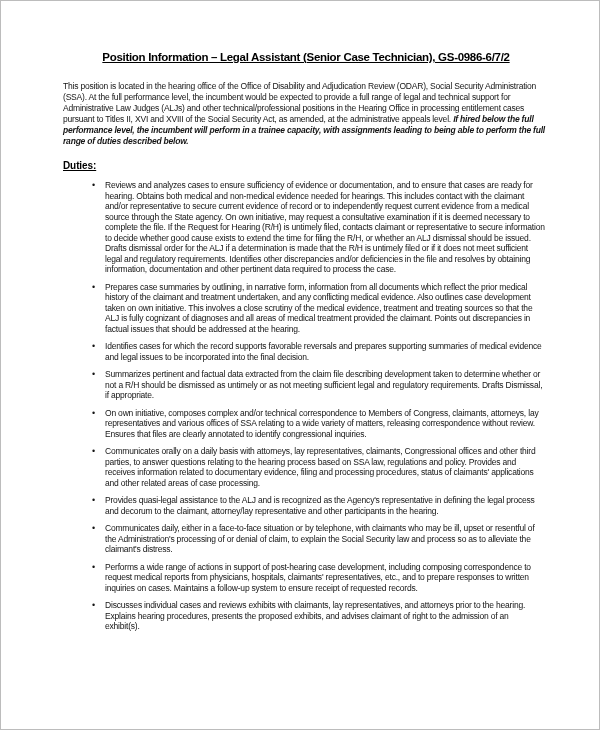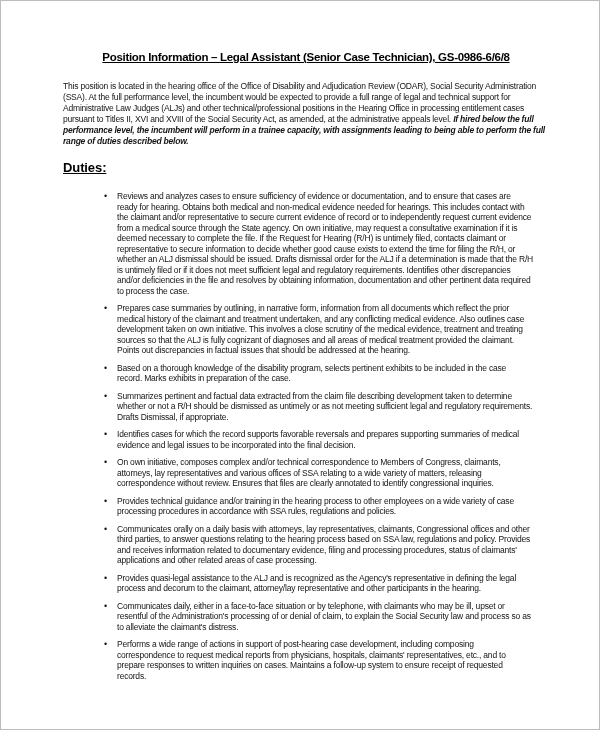--- a/index.html
+++ b/index.html
@@ -33,29 +33,29 @@
     font-size: 8.5px;
     letter-spacing: -0.2px;
     line-height: 11px;
     margin: 0 0 13px 0;
   }
   .intro .em {
     font-weight: bold;
     font-style: italic;
   }
   .duties-heading {
-    font-size: 13px;
+    font-size: 10px;
     font-weight: bold;
     text-decoration: underline;
     letter-spacing: -0.1px;
     margin: 0 0 9px 0;
     color: #000000;
   }
   .duties-list {
-    margin: 16px;
+    margin: 4px;
     padding: 0 0 0 38px;
     list-style: none;
   }
   .duties-list li {
     position: relative;
     font-size: 8.5px;
     letter-spacing: -0.2px;
     line-height: 10.5px;
     margin: 0 0 7px 0;
   }
@@ -66,33 +66,32 @@
     top: 0;
     font-size: 9px;
     color: #141414;
   }
 </style>
 </head>
 <body>
 
 <div class="page">
 
-  <h1 class="doc-title">Position Information – Legal Assistant (Senior Case Technician), GS-0986-6/6/8</h1>
+  <h1 class="doc-title">Position Information – Legal Assistant (Senior Case Technician), GS-0986-6/7/2</h1>
 
   <p class="intro"><span>This position is located in the hearing office of the Office of Disability and Adjudication Review (ODAR), Social Security Administration (SSA). At the full performance level, the incumbent would be expected to provide a full range of legal and technical support for Administrative Law Judges (ALJs) and other technical/professional positions in the Hearing Office in processing entitlement cases pursuant to Titles II, XVI and XVIII of the Social Security Act, as amended, at the administrative appeals level.</span> <span class="em">If hired below the full performance level, the incumbent will perform in a trainee capacity, with assignments leading to being able to perform the full range of duties described below.</span></p>
 
   <h2 class="duties-heading">Duties:</h2>
 
   <ul class="duties-list">
     <li>Reviews and analyzes cases to ensure sufficiency of evidence or documentation, and to ensure that cases are ready for hearing. Obtains both medical and non-medical evidence needed for hearings. This includes contact with the claimant and/or representative to secure current evidence of record or to independently request current evidence from a medical source through the State agency. On own initiative, may request a consultative examination if it is deemed necessary to complete the file. If the Request for Hearing (R/H) is untimely filed, contacts claimant or representative to secure information to decide whether good cause exists to extend the time for filing the R/H, or whether an ALJ dismissal should be issued. Drafts dismissal order for the ALJ if a determination is made that the R/H is untimely filed or if it does not meet sufficient legal and regulatory requirements. Identifies other discrepancies and/or deficiencies in the file and resolves by obtaining information, documentation and other pertinent data required to process the case.</li>
     <li>Prepares case summaries by outlining, in narrative form, information from all documents which reflect the prior medical history of the claimant and treatment undertaken, and any conflicting medical evidence. Also outlines case development taken on own initiative. This involves a close scrutiny of the medical evidence, treatment and treating sources so that the ALJ is fully cognizant of diagnoses and all areas of medical treatment provided the claimant. Points out discrepancies in factual issues that should be addressed at the hearing.</li>
-    <li>Based on a thorough knowledge of the disability program, selects pertinent exhibits to be included in the case record. Marks exhibits in preparation of the case.</li>
+    <li>Identifies cases for which the record supports favorable reversals and prepares supporting summaries of medical evidence and legal issues to be incorporated into the final decision.</li>
     <li>Summarizes pertinent and factual data extracted from the claim file describing development taken to determine whether or not a R/H should be dismissed as untimely or as not meeting sufficient legal and regulatory requirements. Drafts Dismissal, if appropriate.</li>
-    <li>Identifies cases for which the record supports favorable reversals and prepares supporting summaries of medical evidence and legal issues to be incorporated into the final decision.</li>
     <li>On own initiative, composes complex and/or technical correspondence to Members of Congress, claimants, attorneys, lay representatives and various offices of SSA relating to a wide variety of matters, releasing correspondence without review. Ensures that files are clearly annotated to identify congressional inquiries.</li>
-    <li>Provides technical guidance and/or training in the hearing process to other employees on a wide variety of case processing procedures in accordance with SSA rules, regulations and policies.</li>
     <li>Communicates orally on a daily basis with attorneys, lay representatives, claimants, Congressional offices and other third parties, to answer questions relating to the hearing process based on SSA law, regulations and policy. Provides and receives information related to documentary evidence, filing and processing procedures, status of claimants' applications and other related areas of case processing.</li>
     <li>Provides quasi-legal assistance to the ALJ and is recognized as the Agency's representative in defining the legal process and decorum to the claimant, attorney/lay representative and other participants in the hearing.</li>
     <li>Communicates daily, either in a face-to-face situation or by telephone, with claimants who may be ill, upset or resentful of the Administration's processing of or denial of claim, to explain the Social Security law and process so as to alleviate the claimant's distress.</li>
     <li>Performs a wide range of actions in support of post-hearing case development, including composing correspondence to request medical reports from physicians, hospitals, claimants' representatives, etc., and to prepare responses to written inquiries on cases. Maintains a follow-up system to ensure receipt of requested records.</li>
+    <li>Discusses individual cases and reviews exhibits with claimants, lay representatives, and attorneys prior to the hearing. Explains hearing procedures, presents the proposed exhibits, and advises claimant of right to the admission of an exhibit(s).</li>
   </ul>
 
 </div>
 
 </body></html>

